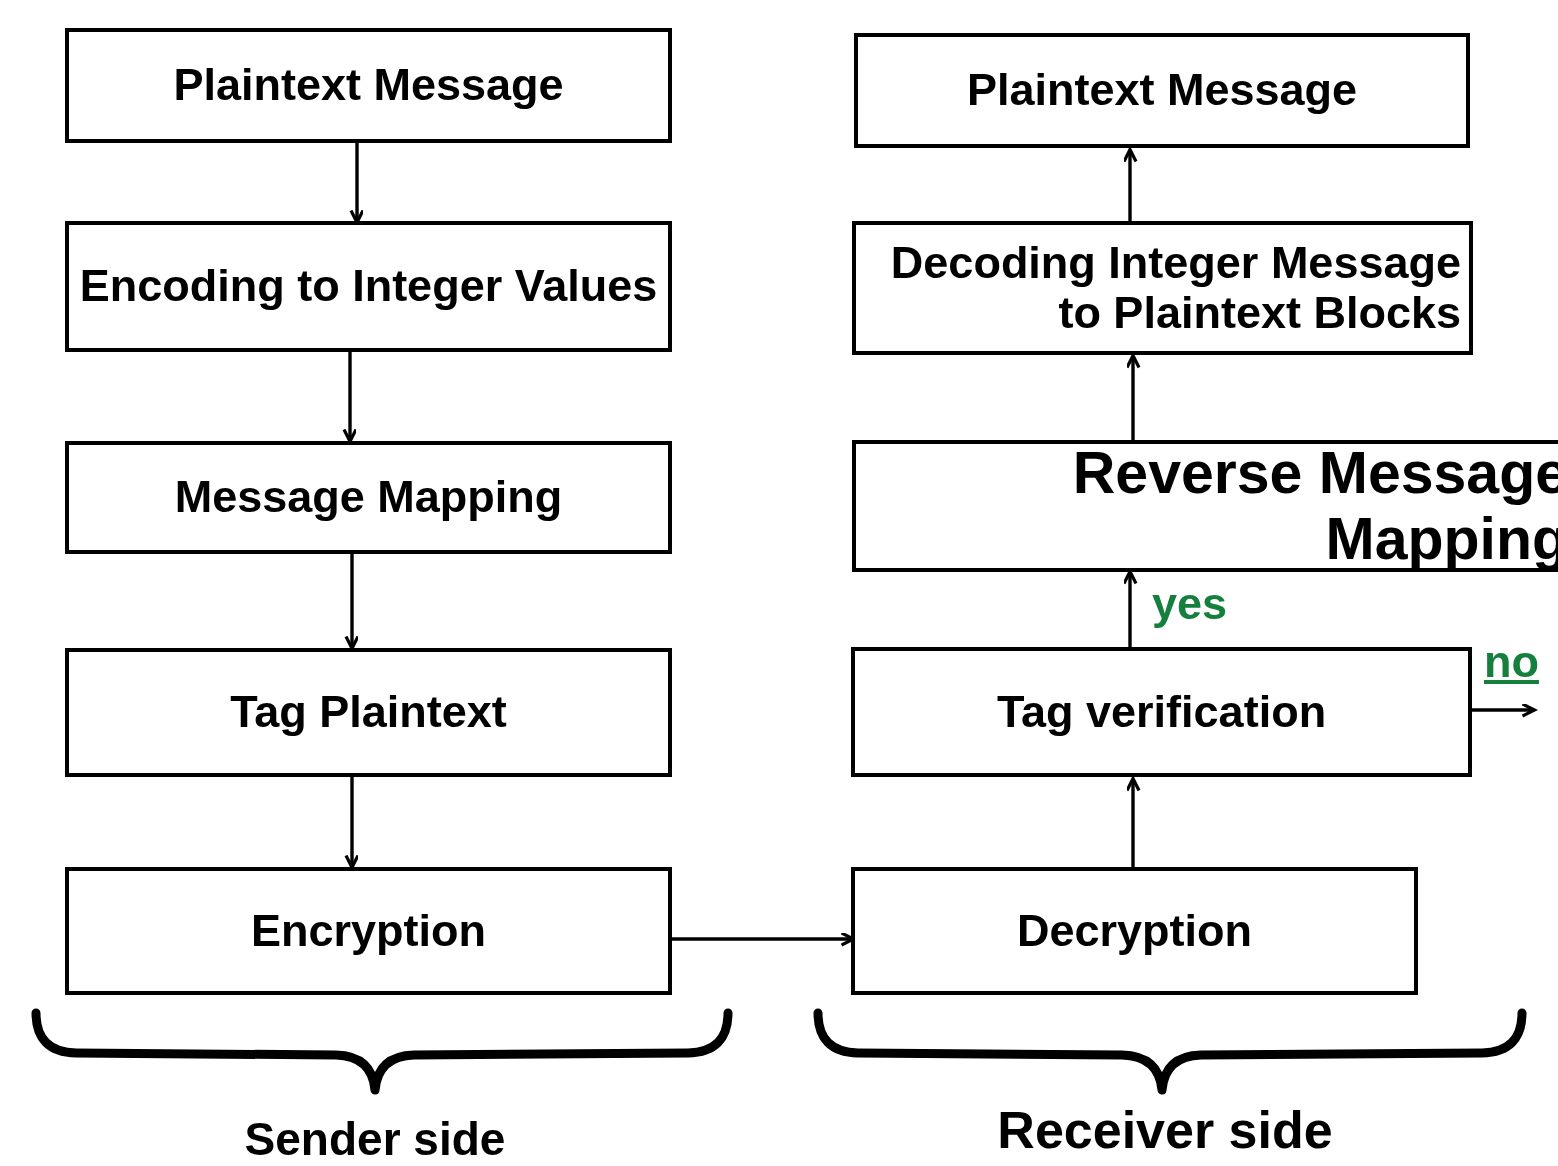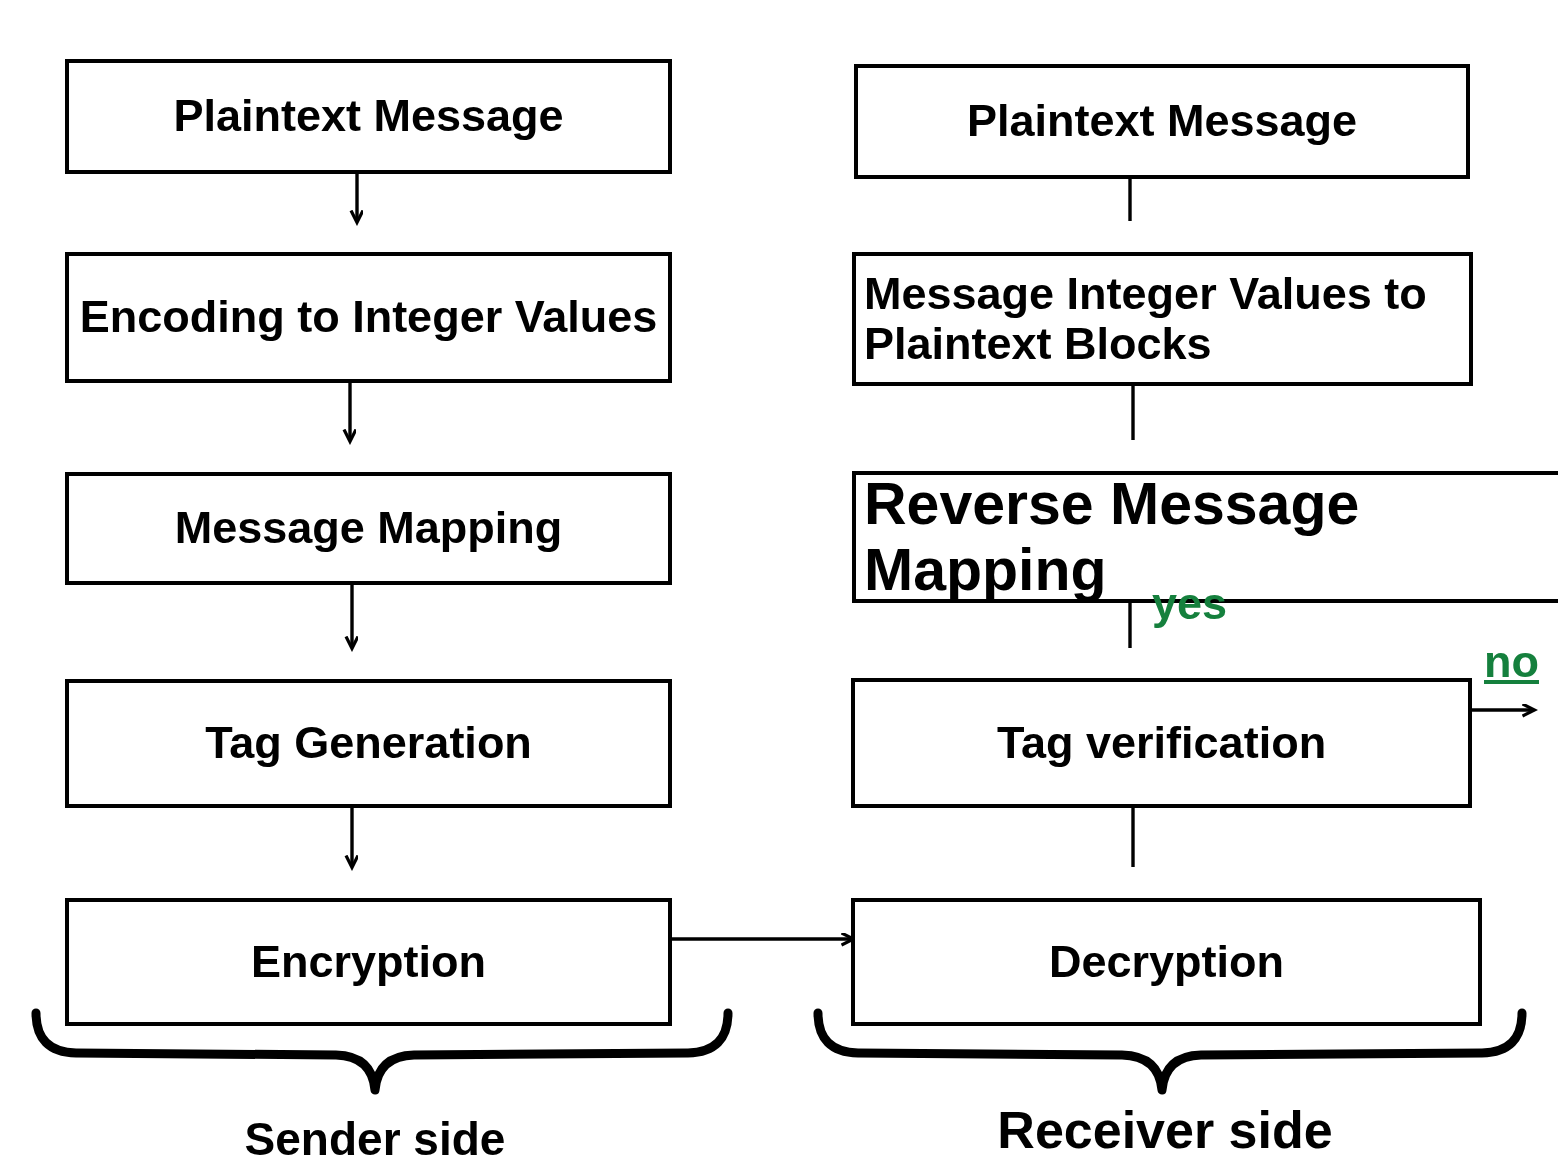--- a/index.html
+++ b/index.html
@@ -17,26 +17,25 @@
     overflow: hidden;
   }
   .node {
     position: absolute;
     box-sizing: border-box;
     border: 4px solid #000000;
     background: #ffffff;
     display: flex;
     align-items: center;
     justify-content: center;
-    text-align: left;
+    text-align: right;
     font-weight: bold;
     color: #000000;
     line-height: 1.12;
     padding: 2px 8px;
-    margin-top: 31px;
   }
   .node span { display: block; }
   .edge-svg {
     position: absolute;
     left: 0;
     top: 0;
     width: 1558px;
     height: 1166px;
     pointer-events: none;
     overflow: visible;
@@ -94,44 +93,44 @@
 
   <div class="node" style="left:65px; top:221px; width:607px; height:131px; font-size:45px;">
     <span>Encoding to Integer Values</span>
   </div>
 
   <div class="node" style="left:65px; top:441px; width:607px; height:113px; font-size:45px;">
     <span>Message Mapping</span>
   </div>
 
   <div class="node" style="left:65px; top:648px; width:607px; height:129px; font-size:45px;">
-    <span>Tag Generation</span>
+    <span>Tag Plaintext</span>
   </div>
 
   <div class="node" style="left:65px; top:867px; width:607px; height:128px; font-size:45px;">
     <span>Encryption</span>
   </div>
 
   <div class="node" style="left:854px; top:33px; width:616px; height:115px; font-size:45px;">
     <span>Plaintext Message</span>
   </div>
 
   <div class="node" style="left:852px; top:221px; width:621px; height:134px; font-size:45px;">
-    <span>Message Integer Values to Plaintext Blocks</span>
+    <span>Decoding Integer Message to Plaintext Blocks</span>
   </div>
 
   <div class="node" style="left:852px; top:440px; width:728px; height:132px; font-size:59px;">
     <span>Reverse Message Mapping</span>
   </div>
 
   <div class="node" style="left:851px; top:647px; width:621px; height:130px; font-size:45px;">
     <span>Tag verification</span>
   </div>
 
-  <div class="node" style="left:851px; top:867px; width:631px; height:128px; font-size:45px;">
+  <div class="node" style="left:851px; top:867px; width:567px; height:128px; font-size:45px;">
     <span>Decryption</span>
   </div>
 
   <div class="edge-label" style="left:1152px; top:578px; font-size:45px;">yes</div>
 
   <div class="edge-label" style="left:1484px; top:636px; font-size:45px;text-decoration:underline;">no</div>
 
   <div class="side-label" style="left:175px; top:1100px; width:400px; font-size:46px;margin-top:12px;">Sender side</div>
 
   <div class="side-label" style="left:960px; top:1100px; width:410px; font-size:52px;">Receiver side</div>

